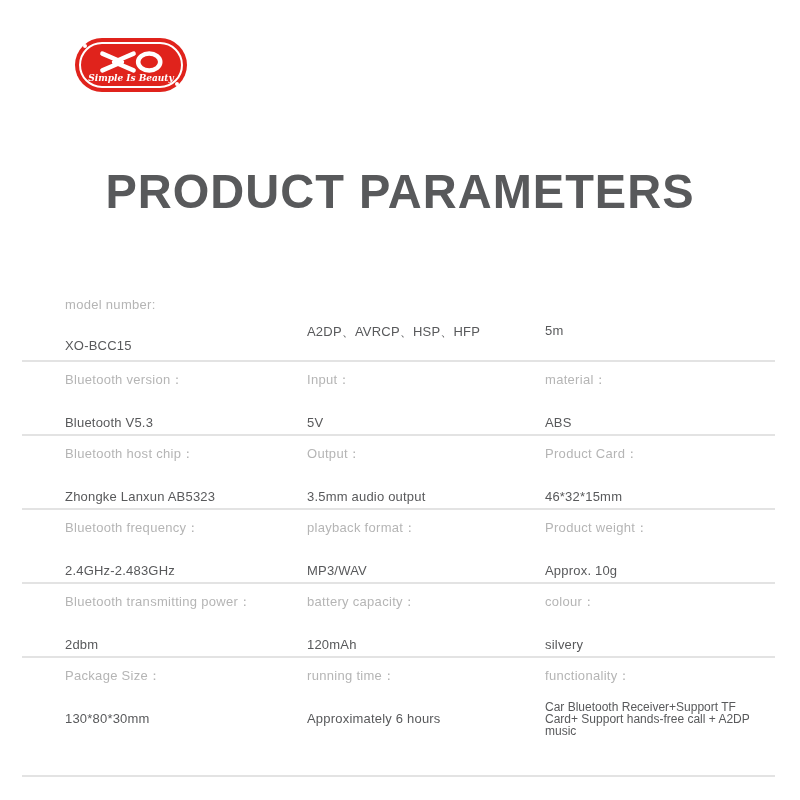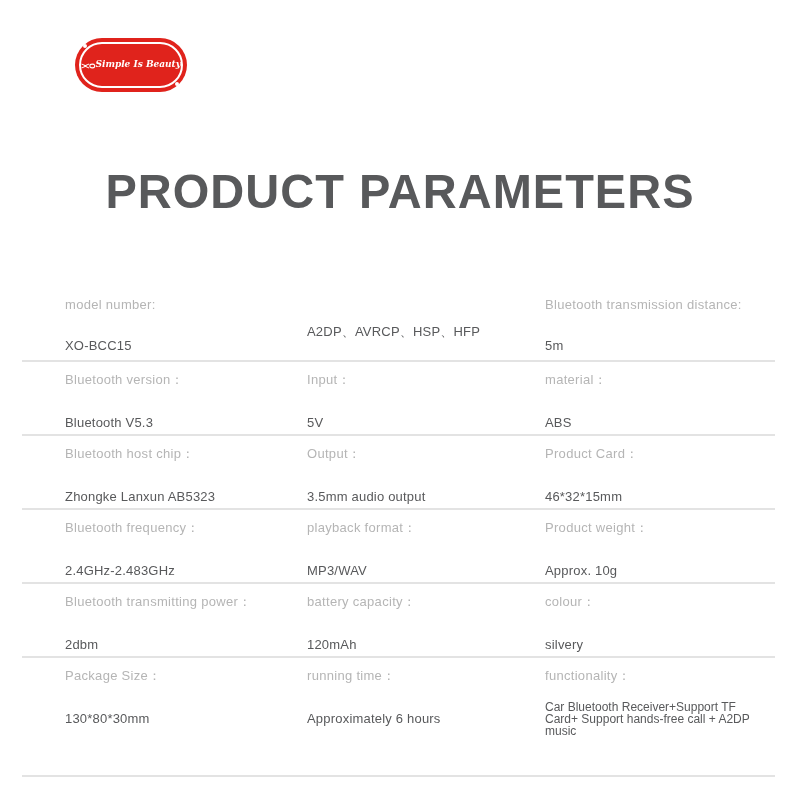--- a/index.html
+++ b/index.html
@@ -18,21 +18,21 @@
     width: 112px; height: 54px;
     background: #e0231c;
     border-radius: 27px;
   }
   .logo-inner {
     position: absolute;
     left: 4px; top: 4px; right: 4px; bottom: 4px;
     border: 2px solid #ffffff;
     border-radius: 23px;
     display: flex;
-    flex-direction: row;
+    flex-direction: column;
     align-items: center;
     justify-content: center;
   }
   .logo-mark { display: block; margin-top: 2px; }
   .logo-tagline {
     color: #ffffff;
     font-family: "DejaVu Serif", serif;
     font-style: italic;
     font-weight: bold;
     font-size: 9px;
@@ -119,21 +119,20 @@
 
   <div class="param-row">
     <div class="cell">
       <div class="param-label">model number:</div>
       <div class="param-value">XO-BCC15</div>
     </div>
     <div class="cell">
       <div class="param-value">A2DP、AVRCP、HSP、HFP</div>
     </div>
     <div class="cell">
-      <div class="param-label">Bluetooth transmission distance:</div>
       <div class="param-value">5m</div>
     </div>
   </div>
 
   <div class="param-row">
     <div class="cell">
       <div class="param-label">Bluetooth version：</div>
       <div class="param-value">Bluetooth V5.3</div>
     </div>
     <div class="cell">

